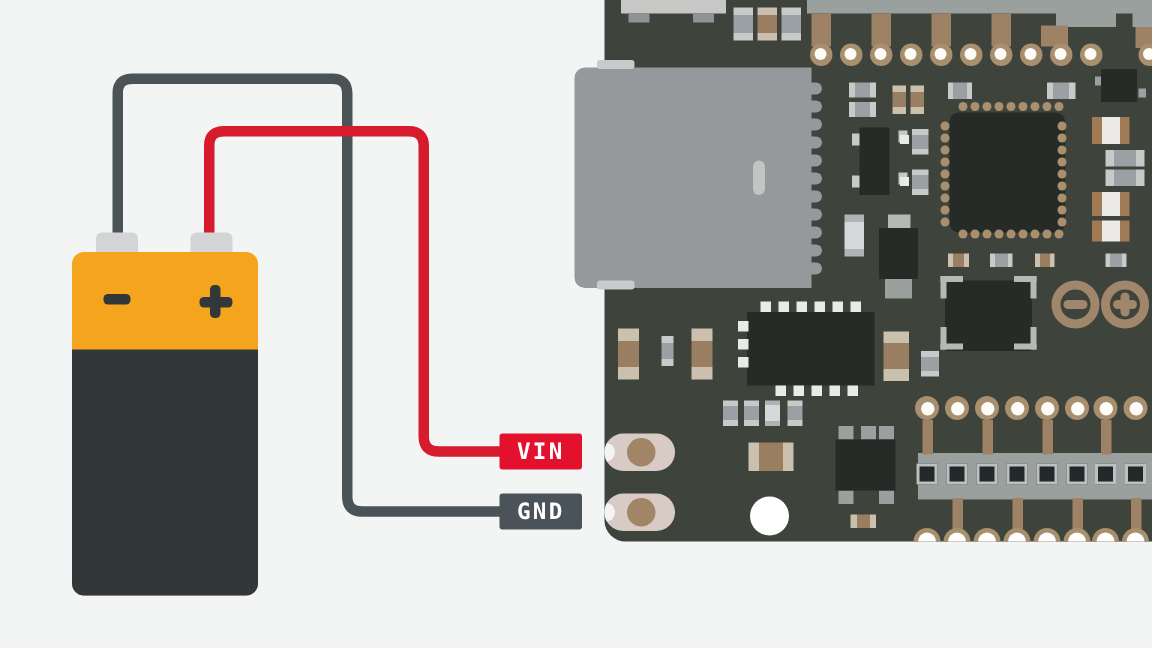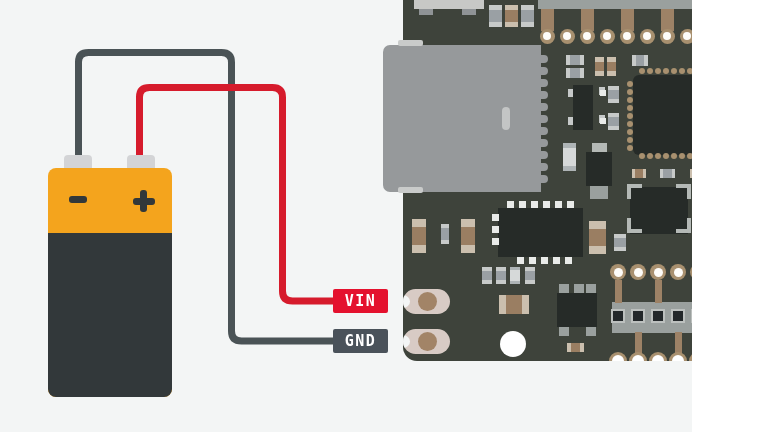--- a/index.html
+++ b/index.html
@@ -1,17 +1,17 @@
 <!DOCTYPE html>
 <html style="--c-background: #f3f5f5; --c-battery_orange: #f4a41d; --c-battery_dark: #32383a; --c-terminal: #d3d4d6; --c-wire_red: #d61b2c; --c-wire_dark: #4a5356; --c-vin_badge: #e4112e; --c-gnd_badge: #4a525a; --c-board: #3e433b; --c-chip: #262b28; --c-pad_tan: #a8906f; --c-bronze: #a0866a; --c-comp_gray: #9aa0a4; --c-comp_gray_light: #c7cac9; --c-comp_tan: #9a7e62; --c-usb_gray: #96999b; --c-header_gray: #9aa09e; --c-pad_pink: #d8cbc5;"><head>
 <meta charset="utf-8">
 <style>
   html,body{margin:0;padding:0;}
   #scene{
-    position:relative;width:692px;height:432px;overflow:hidden;
+    position:relative;width:768px;height:432px;overflow:hidden;
     background:var(--c-background,#f3f5f5);
     font-family:"DejaVu Sans Mono","Liberation Mono",monospace;
   }
   .abs{position:absolute;}
   
   .terminal{background:var(--c-terminal,#d3d4d6);border-radius:4px 4px 0 0;}
   .bat-top{background:var(--c-battery_orange,#f4a41d);border-radius:8px;}
   .bat-bottom{background:var(--c-battery_dark,#32383a);border-radius:0 0 8px 8px;}
   .bat-sym{background:var(--c-battery_dark,#32383a);border-radius:3px;}
   

